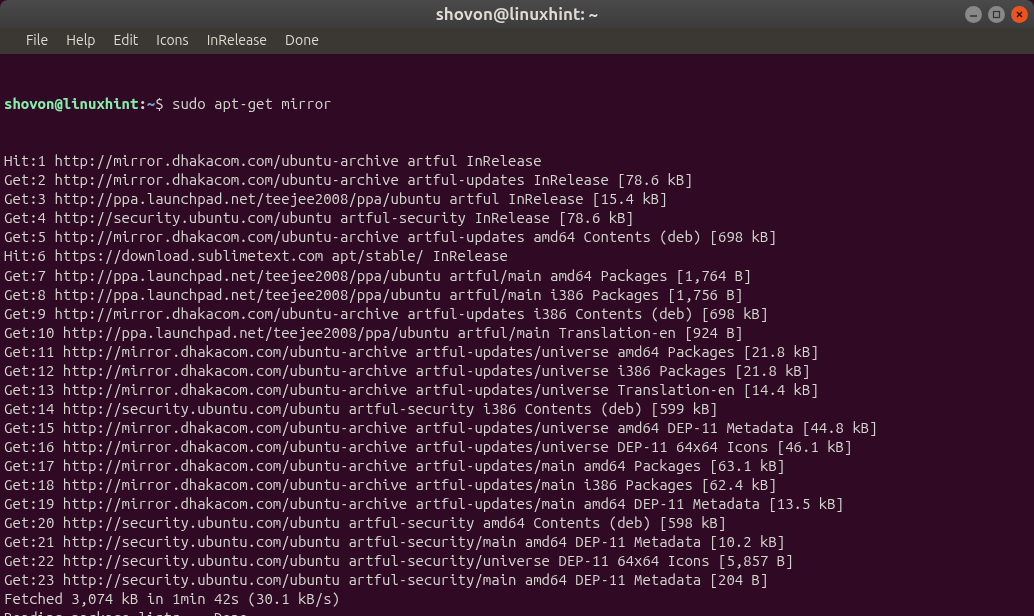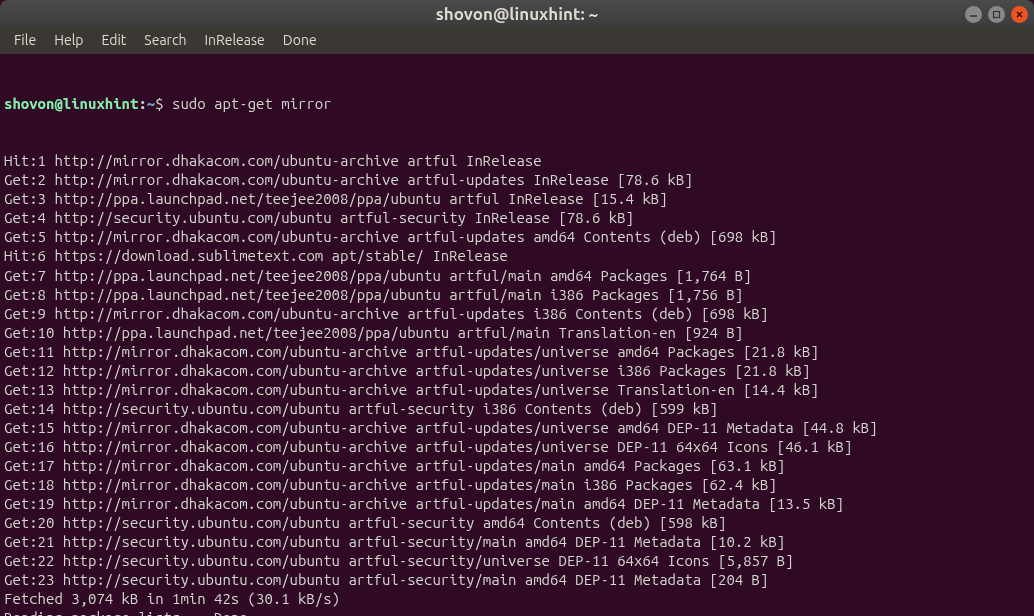--- a/index.html
+++ b/index.html
@@ -48,21 +48,21 @@
       cursor: pointer;
     }
     .wc.min { background: #888; }
     .wc.max { background: #888; }
     .wc.close { background: #e95420; }
     .menubar {
       background: #3b3732;
       height: 26px;
       display: flex;
       align-items: center;
-      padding: 0 6px;
+      padding: 0 18px;
       gap: 2px;
       font-family: "Ubuntu", sans-serif;
       font-size: 14px;
       color: #dfdbd2;
     }
     .menu-item {
       padding: 3px 8px;
       cursor: pointer;
     }
     .terminal {
@@ -98,21 +98,21 @@
           <line x1="7" y1="2" x2="2" y2="7" stroke="#3a1010" stroke-width="1.5"></line>
         </svg>
       </div>
   </div>
 </div>
 
 <div class="menubar">
   <span class="menu-item">File</span>
   <span class="menu-item">Help</span>
   <span class="menu-item">Edit</span>
-  <span class="menu-item">Search</span>
+  <span class="menu-item">Icons</span>
   <span class="menu-item">InRelease</span>
   <span class="menu-item">Done</span>
 </div>
 
 <div class="terminal">
   <span class="line"><span class="prompt-user">shovon@linuxhint</span><span class="prompt-colon">:</span><span class="prompt-path">~</span><span class="prompt-dollar">$</span><span> sudo apt-get mirror</span></span>
   <div id="output-lines"><span class="line">Hit:1 http://mirror.dhakacom.com/ubuntu-archive artful InRelease</span><span class="line">Get:2 http://mirror.dhakacom.com/ubuntu-archive artful-updates InRelease [78.6 kB]</span><span class="line">Get:3 http://ppa.launchpad.net/teejee2008/ppa/ubuntu artful InRelease [15.4 kB]</span><span class="line">Get:4 http://security.ubuntu.com/ubuntu artful-security InRelease [78.6 kB]</span><span class="line">Get:5 http://mirror.dhakacom.com/ubuntu-archive artful-updates amd64 Contents (deb) [698 kB]</span><span class="line">Hit:6 https://download.sublimetext.com apt/stable/ InRelease</span><span class="line">Get:7 http://ppa.launchpad.net/teejee2008/ppa/ubuntu artful/main amd64 Packages [1,764 B]</span><span class="line">Get:8 http://ppa.launchpad.net/teejee2008/ppa/ubuntu artful/main i386 Packages [1,756 B]</span><span class="line">Get:9 http://mirror.dhakacom.com/ubuntu-archive artful-updates i386 Contents (deb) [698 kB]</span><span class="line">Get:10 http://ppa.launchpad.net/teejee2008/ppa/ubuntu artful/main Translation-en [924 B]</span><span class="line">Get:11 http://mirror.dhakacom.com/ubuntu-archive artful-updates/universe amd64 Packages [21.8 kB]</span><span class="line">Get:12 http://mirror.dhakacom.com/ubuntu-archive artful-updates/universe i386 Packages [21.8 kB]</span><span class="line">Get:13 http://mirror.dhakacom.com/ubuntu-archive artful-updates/universe Translation-en [14.4 kB]</span><span class="line">Get:14 http://security.ubuntu.com/ubuntu artful-security i386 Contents (deb) [599 kB]</span><span class="line">Get:15 http://mirror.dhakacom.com/ubuntu-archive artful-updates/universe amd64 DEP-11 Metadata [44.8 kB]</span><span class="line">Get:16 http://mirror.dhakacom.com/ubuntu-archive artful-updates/universe DEP-11 64x64 Icons [46.1 kB]</span><span class="line">Get:17 http://mirror.dhakacom.com/ubuntu-archive artful-updates/main amd64 Packages [63.1 kB]</span><span class="line">Get:18 http://mirror.dhakacom.com/ubuntu-archive artful-updates/main i386 Packages [62.4 kB]</span><span class="line">Get:19 http://mirror.dhakacom.com/ubuntu-archive artful-updates/main amd64 DEP-11 Metadata [13.5 kB]</span><span class="line">Get:20 http://security.ubuntu.com/ubuntu artful-security amd64 Contents (deb) [598 kB]</span><span class="line">Get:21 http://security.ubuntu.com/ubuntu artful-security/main amd64 DEP-11 Metadata [10.2 kB]</span><span class="line">Get:22 http://security.ubuntu.com/ubuntu artful-security/universe DEP-11 64x64 Icons [5,857 B]</span><span class="line">Get:23 http://security.ubuntu.com/ubuntu artful-security/main amd64 DEP-11 Metadata [204 B]</span><span class="line">Fetched 3,074 kB in 1min 42s (30.1 kB/s)</span><span class="line">Reading package lists... Done</span></div>
   
 </div>
 

